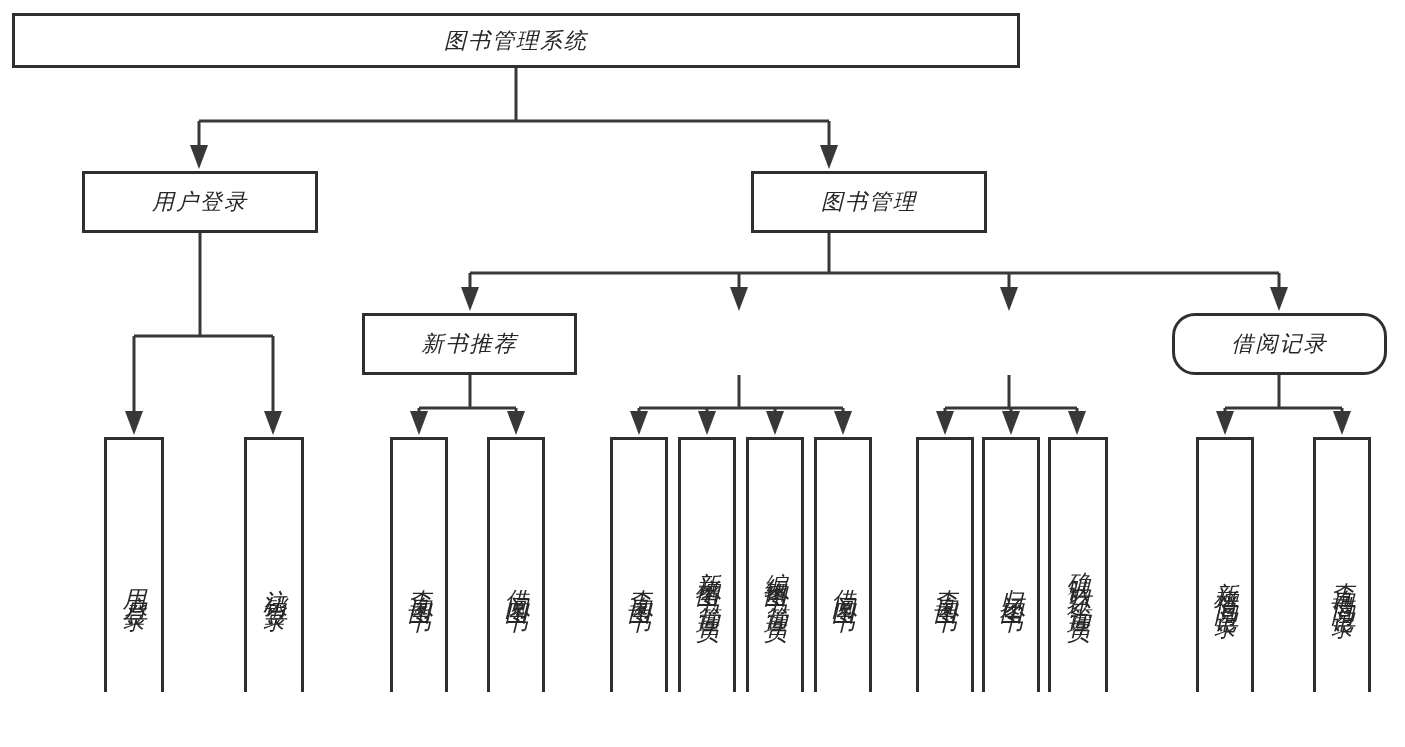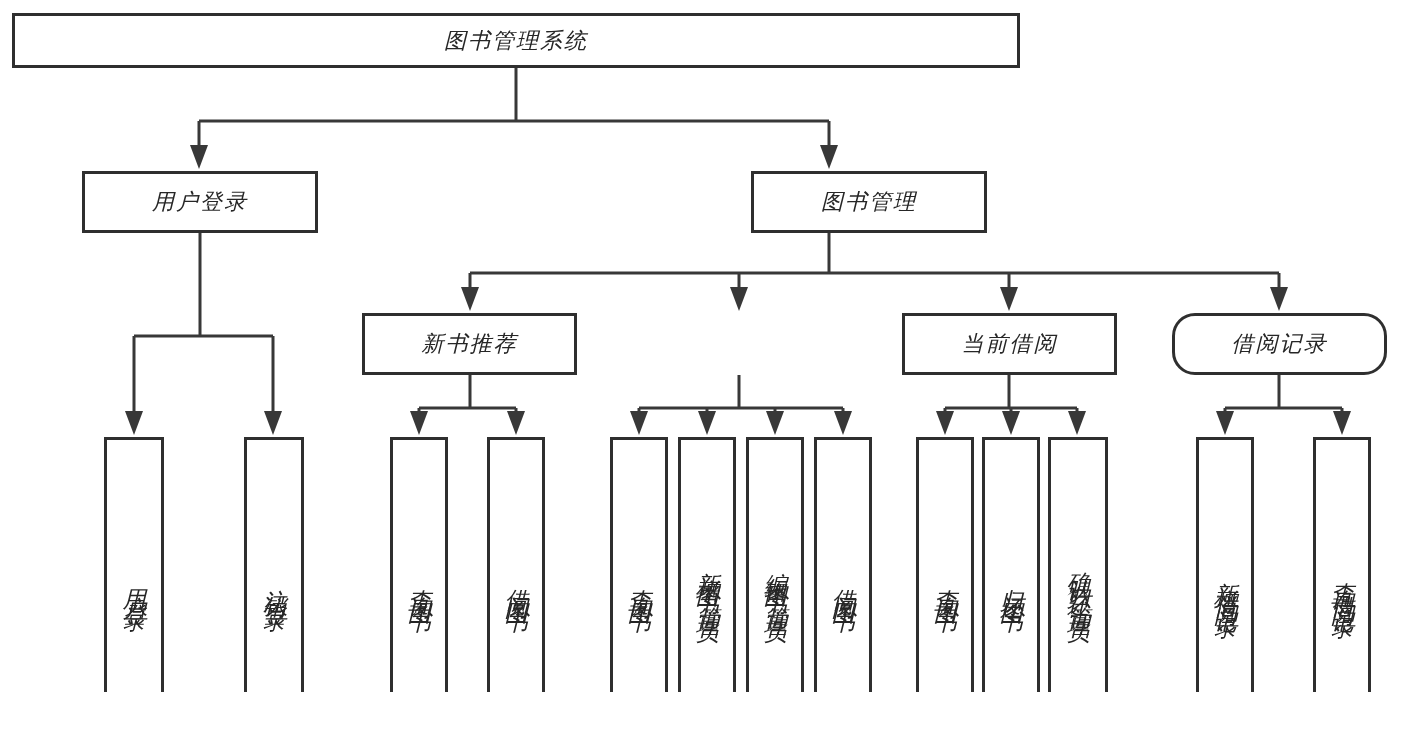--- a/index.html
+++ b/index.html
@@ -84,23 +84,20 @@
   <div class="node" style="left:82px;top:171px;width:236px;height:62px;">
     <span>用户登录</span>
   </div>
   <div class="node" style="left:711px;top:171px;width:236px;height:62px;margin-left:40px;">
     <span>图书管理</span>
   </div>
 
   <div class="node" style="left:362px;top:313px;width:215px;height:62px;">
     <span>新书推荐</span>
   </div>
-  <div class="node" style="left:902px;top:313px;width:215px;height:62px;">
-    <span>当前借阅</span>
-  </div>
   <div class="node" style="left:1172px;top:313px;width:215px;height:62px;border-radius:23px;">
     <span>借阅记录</span>
   </div>
 
   <div class="leaf" style="left:104px;width:60px;">
     <span class="vtext">用户登录</span>
   </div>
   <div class="leaf" style="left:244px;width:60px;">
     <span class="vtext">注销登录</span>
   </div>

